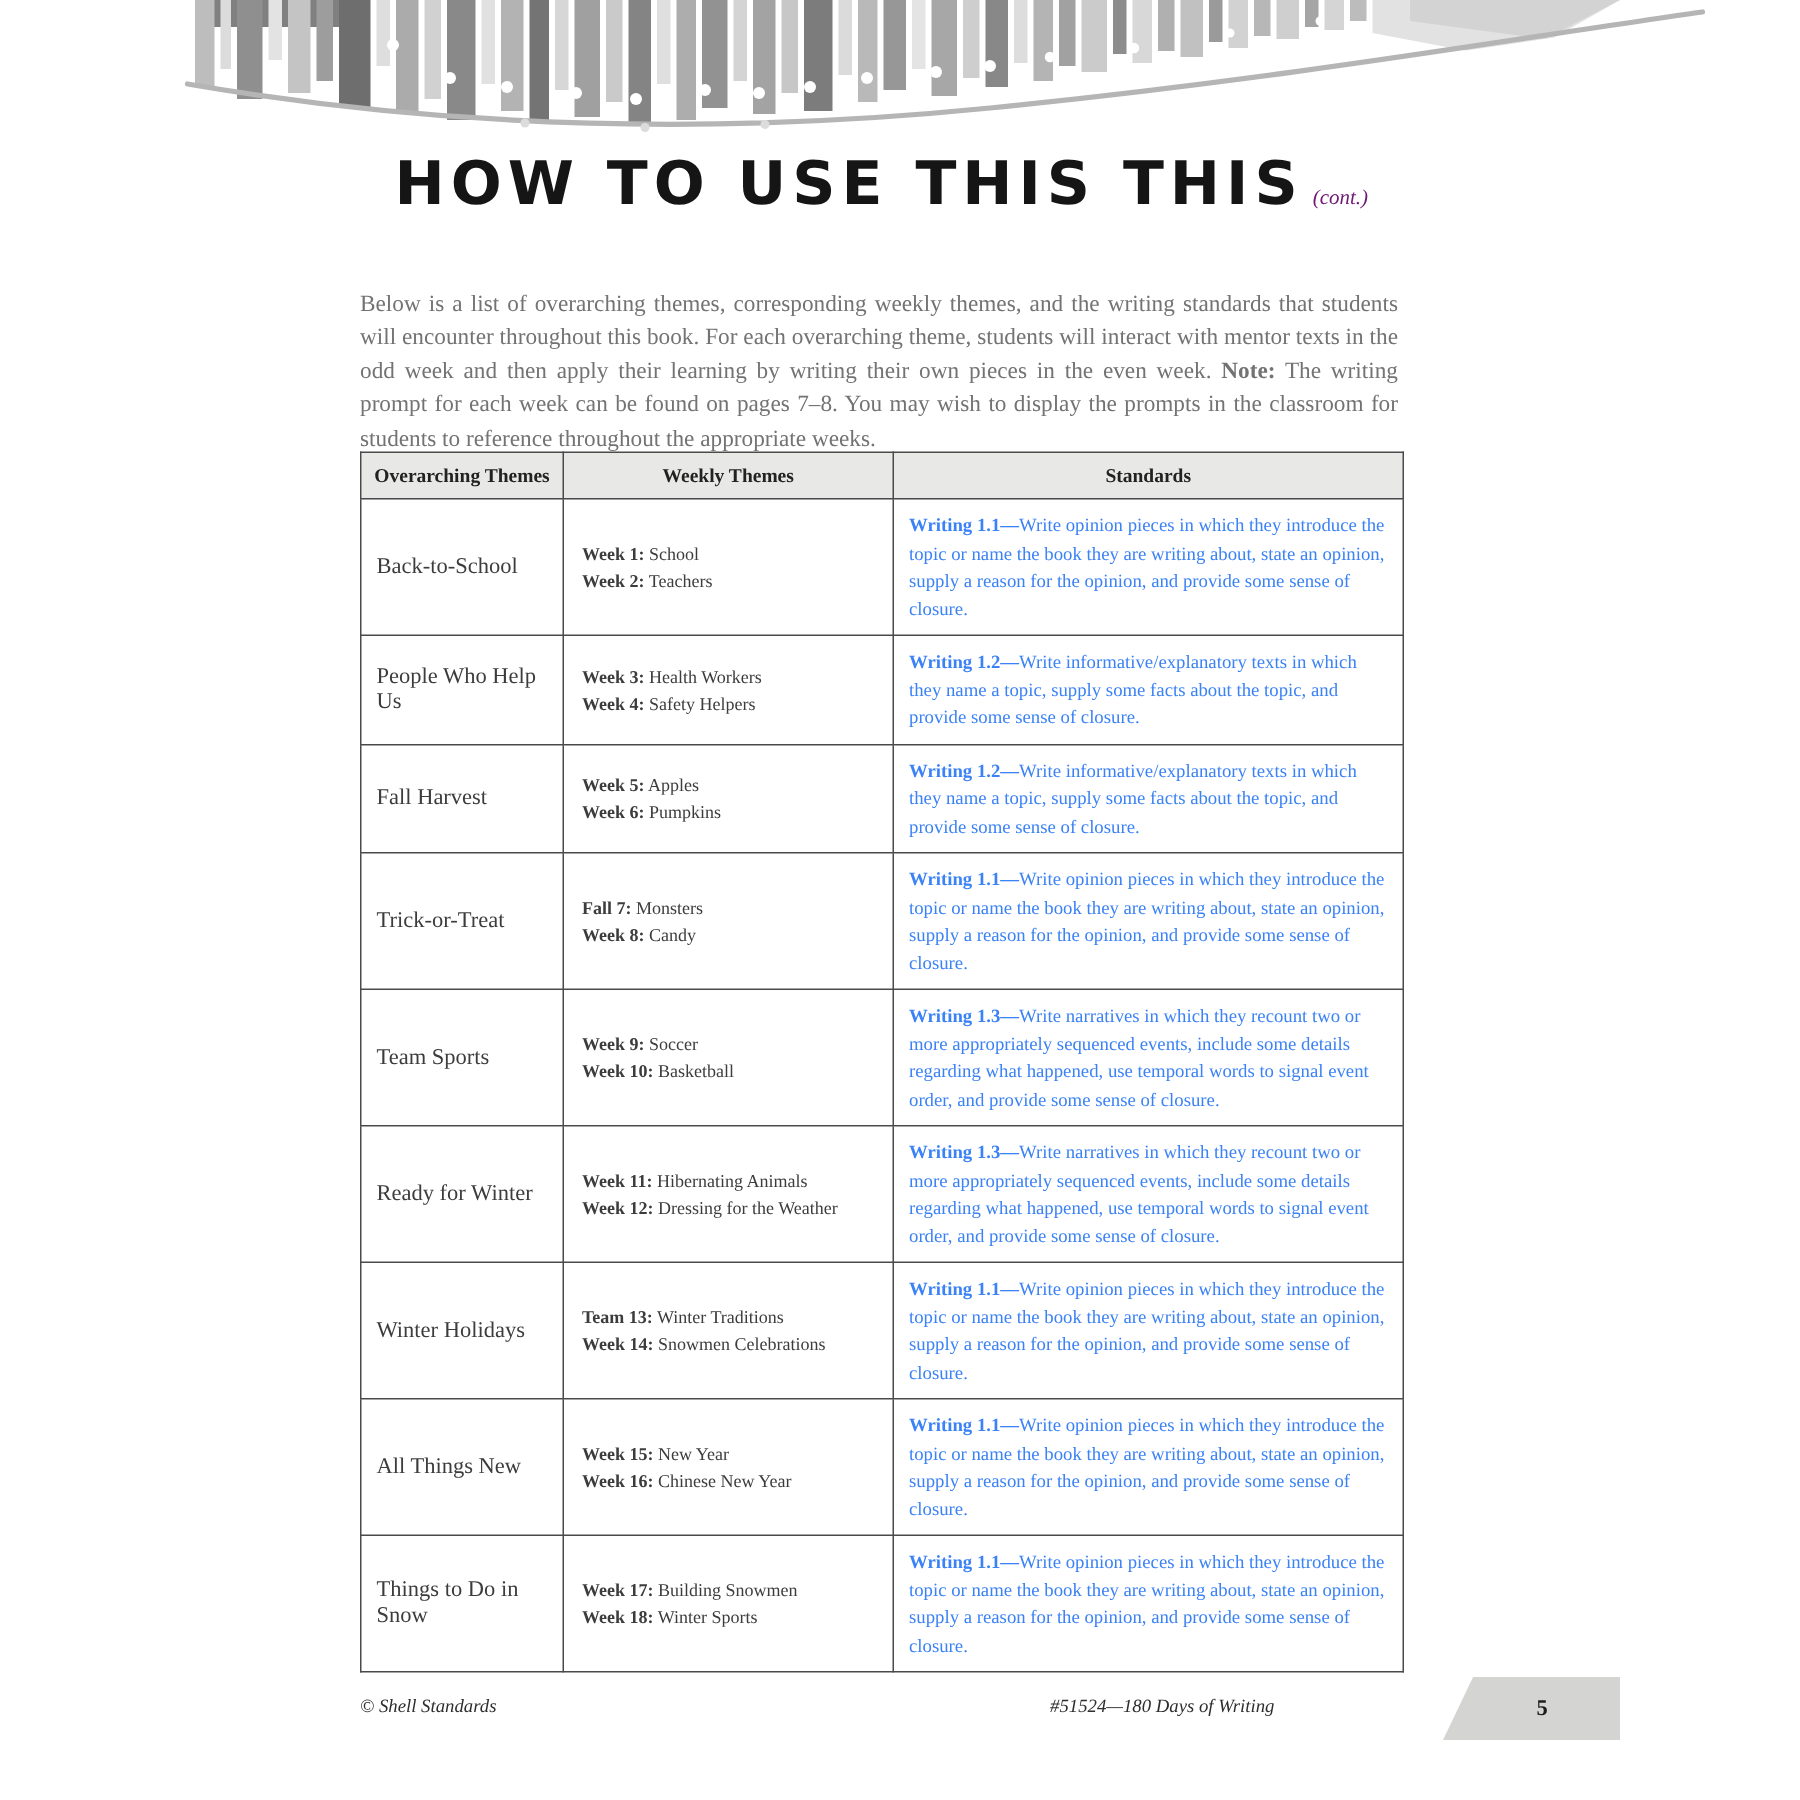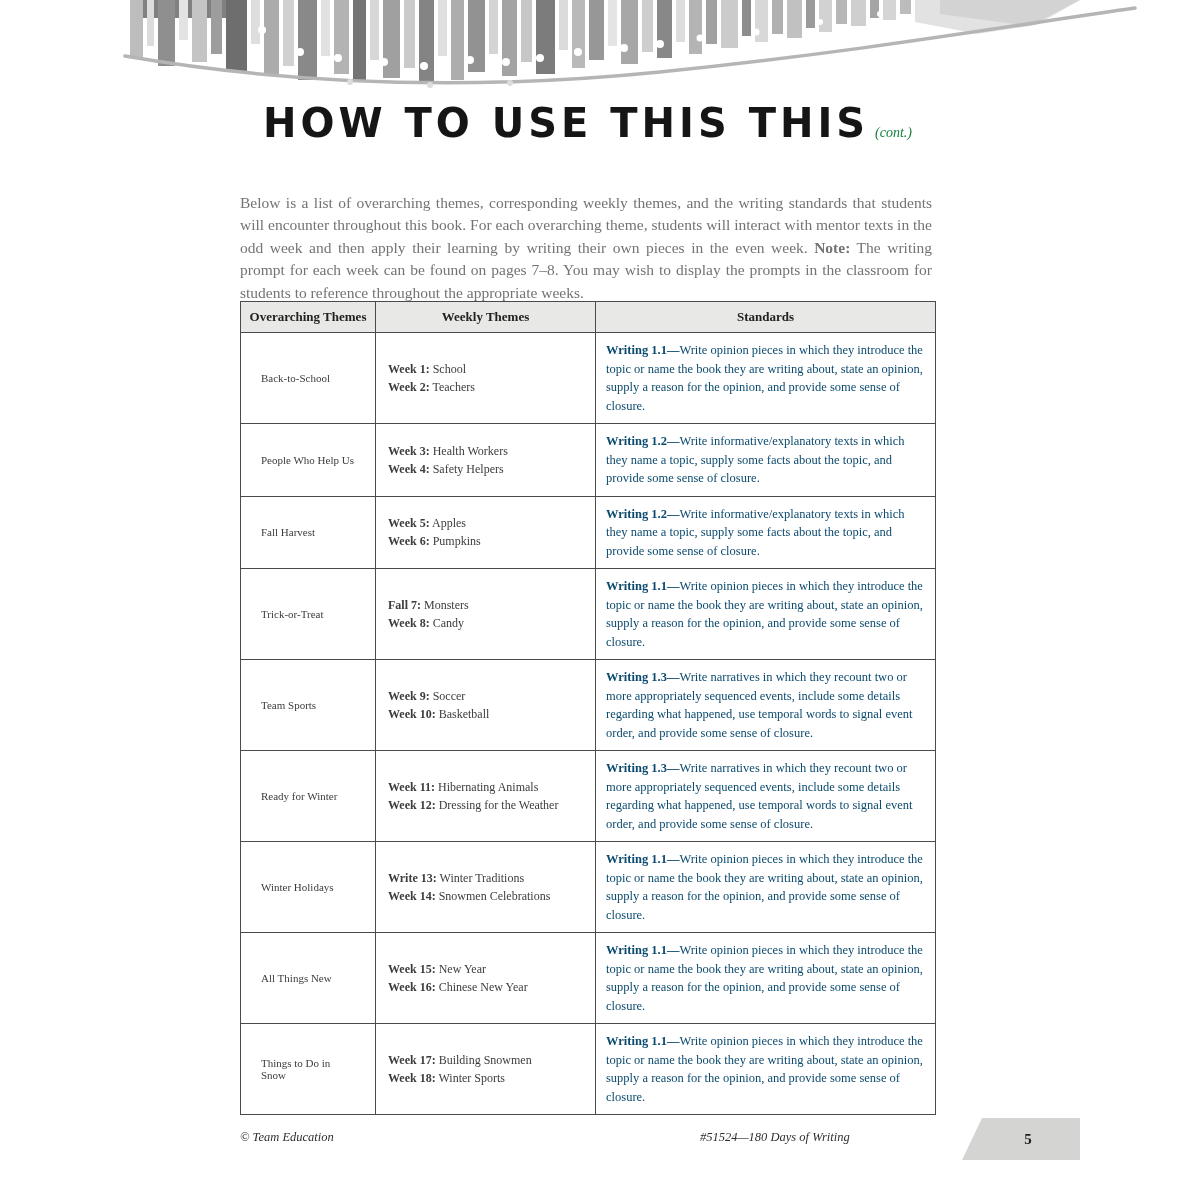--- a/index.html
+++ b/index.html
@@ -9,43 +9,43 @@
     font-family:"Liberation Serif", serif; color:#3a3a3a;
     position:relative; overflow:hidden;
   }
   .banner { position:absolute; top:0; left:0; width:1200px; height:92px; }
 
   .title-wrap { position:absolute; top:100px; left:240px; width:695px; text-align:center; white-space:nowrap; }
   .title {
     font-family:"DejaVu Sans", sans-serif; font-weight:bold; font-size:40px;
     letter-spacing:4px; color:#151515;
   }
-  .title-suffix { font-size:14px; font-style:italic; color:#15803d; margin-left:6px; }
+  .title-suffix { font-size:14px; font-style:italic; color:#701a75; margin-left:6px; }
 
   .intro {
     position:absolute; top:176px; left:240px; width:692px;
     font-size:15.5px; line-height:1.46; text-align:justify; color:#737373;
   }
   .b { font-weight:bold; }
 
   .themes-table {
     position:absolute; top:301px; left:240px; width:695px;
     border-collapse:collapse; table-layout:fixed;
   }
   .themes-table th, .themes-table td { border:1.4px solid #4a4a4a; }
   .themes-table th {
     background:#e8e8e6; font-size:13px; font-weight:bold; color:#222;
     padding:7px 6px; text-align:center; vertical-align:middle;
   }
   .h-theme { width:135px; }
   .h-weeks { width:220px;font-family:Liberation Serif, serif; }
   .h-std   { width:340px; }
-  .c-theme { font-size:11px; padding:6px 20px; vertical-align:middle; color:#3c3c3c;border-radius:14px; }
+  .c-theme { font-size:15px; padding:6px 10px; vertical-align:middle; color:#3c3c3c;border-radius:14px; }
   .c-weeks { font-size:12px; padding:6px 12px; vertical-align:middle; color:#3c3c3c; line-height:1.5; }
-  .c-std   { font-size:12.5px; padding:8px 10px; vertical-align:middle; color:#0c4a6e; line-height:1.48; }
+  .c-std   { font-size:12.5px; padding:8px 10px; vertical-align:middle; color:#3b82f6; line-height:1.48; }
 
   .footer-copy { position:absolute; left:240px; top:1130px; font-size:12.5px; font-style:italic; color:#2e2e2e; }
   .footer-id   { position:absolute; left:700px; top:1130px; font-size:12.5px; font-style:italic; color:#2e2e2e; }
   .page-tab {
     position:absolute; left:962px; top:1118px; width:118px; height:42px;
     background:#d4d4d2; clip-path:polygon(17% 0, 100% 0, 100% 100%, 0 100%);
     display:flex; align-items:center; justify-content:center;
   }
   .page-num { font-size:15px; font-weight:bold; color:#1d1d1d; padding-left:14px; }
 </style>
@@ -259,21 +259,21 @@
       <span class="b">Writing 1.3—</span><span>Write narratives in which they recount two or more appropriately sequenced events, include some details regarding what happened, use temporal words to signal event order, and provide some sense of closure.</span>
     </td>
   </tr>
 
   <tr>
     <td class="c-theme">
       <span>Winter Holidays</span>
     </td>
     <td class="c-weeks">
       <div>
-        <span class="b">Write 13:</span>
+        <span class="b">Team 13:</span>
         <span>Winter Traditions</span>
       </div>
       <div>
         <span class="b">Week 14:</span>
         <span>Snowmen Celebrations</span>
       </div>
     </td>
     <td class="c-std">
       <span class="b">Writing 1.1—</span><span>Write opinion pieces in which they introduce the topic or name the book they are writing about, state an opinion, supply a reason for the opinion, and provide some sense of closure.</span>
     </td>
@@ -312,17 +312,17 @@
         <span>Winter Sports</span>
       </div>
     </td>
     <td class="c-std">
       <span class="b">Writing 1.1—</span><span>Write opinion pieces in which they introduce the topic or name the book they are writing about, state an opinion, supply a reason for the opinion, and provide some sense of closure.</span>
     </td>
   </tr>
 </tbody>
 </table>
 
-<div class="footer-copy">© Team Education</div>
+<div class="footer-copy">© Shell Standards</div>
 <div class="footer-id">#51524—180 Days of Writing</div>
 <div class="page-tab">
   <span class="page-num">5</span>
 </div>
 
 </body></html>

